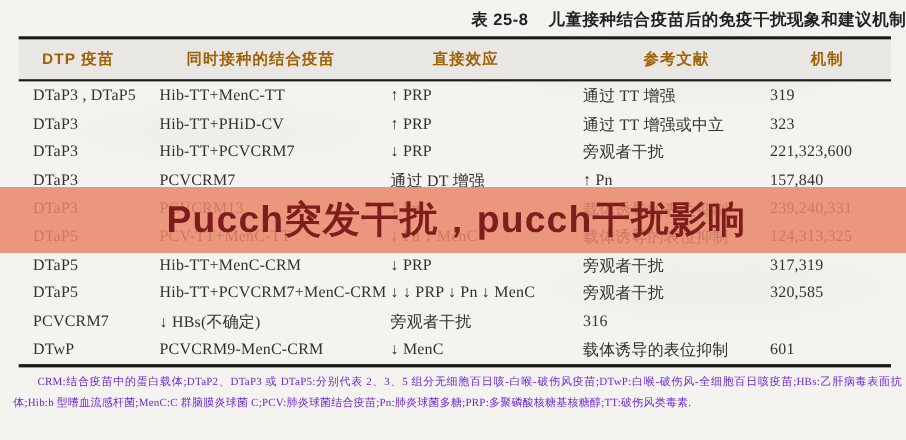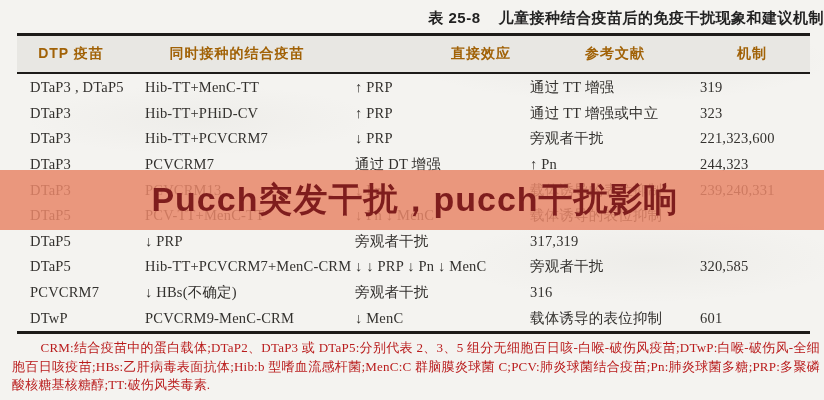--- a/index.html
+++ b/index.html
@@ -36,35 +36,35 @@
   .head-row{
     position:absolute;top:36px;left:17px;right:14px;height:36px;
     display:grid;grid-template-columns:128px 210px 175px 170px auto;
     align-items:center;
     font-family:"Liberation Sans","DejaVu Sans",sans-serif;
     font-weight:bold;font-size:14px;color:#a16207;
   }
   .head-row .hcell{text-align:center;letter-spacing:1px;}
   .head-row .h1{transform:translateX(-10px);}
   .head-row .h2{transform:translateX(-13px);}
-  .head-row .h3{transform:translateX(-19px);text-align:right;}
+  .head-row .h3{transform:translateX(-19px);}
   .head-row .h4{transform:translateX(-3px);}
   .body-rows{
     position:absolute;top:75px;left:0;width:696px;
   }
   .trow{
     display:grid;grid-template-columns:115px 210px 175px 170px auto;
     padding-left:30px;height:25.6px;align-items:center;
     font-size:14.5px;letter-spacing:0.2px;color:#33312e;
   }
   .trow .cell{white-space:nowrap;overflow:visible;}
   .footnote{
     position:absolute;top:339px;left:12px;width:808px;
-    font-size:13px;line-height:18.5px;text-align:justify;
-    text-indent:2.2em;color:#b91c1c;letter-spacing:0.2px;
+    font-size:10px;line-height:18.5px;text-align:justify;
+    text-indent:2.2em;color:#6d28d9;letter-spacing:0.2px;
   }
   .watermark-band{
     position:absolute;top:170px;left:0;width:824px;height:60px;
     background:rgba(232,134,104,0.85);
     display:flex;align-items:center;justify-content:center;
   }
   .watermark-text{
     font-family:"Liberation Sans","DejaVu Sans",sans-serif;
     font-weight:bold;font-size:34px;color:#7f1d1d;
     letter-spacing:1px;white-space:nowrap;padding-left:6px;
@@ -116,40 +116,42 @@
       <div class="cell">↓ PRP</div>
       <div class="cell">旁观者干扰</div>
       <div class="cell">221,323,600</div>
     </div>
 
     <div class="trow">
       <div class="cell">DTaP3</div>
       <div class="cell">PCVCRM7</div>
       <div class="cell">通过 DT 增强</div>
       <div class="cell">↑ Pn</div>
-      <div class="cell">244,323</div>
+      <div class="cell">157,840</div>
     </div>
 
     <div class="trow">
       <div class="cell">DTaP3</div>
       <div class="cell">PCVCRM13</div>
       <div class="cell">↓ Pn</div>
       <div class="cell">载体诱导的表位抑制</div>
       <div class="cell">239,240,331</div>
     </div>
 
     <div class="trow">
       <div class="cell">DTaP5</div>
       <div class="cell">PCV-TT+MenC-TT</div>
       <div class="cell">↓ Pn ↓ MenC</div>
       <div class="cell">载体诱导的表位抑制</div>
+      <div class="cell">124,313,325</div>
     </div>
 
     <div class="trow">
       <div class="cell">DTaP5</div>
+      <div class="cell">Hib-TT+MenC-CRM</div>
       <div class="cell">↓ PRP</div>
       <div class="cell">旁观者干扰</div>
       <div class="cell">317,319</div>
     </div>
 
     <div class="trow">
       <div class="cell">DTaP5</div>
       <div class="cell">Hib-TT+PCVCRM7+MenC-CRM</div>
       <div class="cell">↓ ↓ PRP ↓ Pn ↓ MenC</div>
       <div class="cell">旁观者干扰</div>

